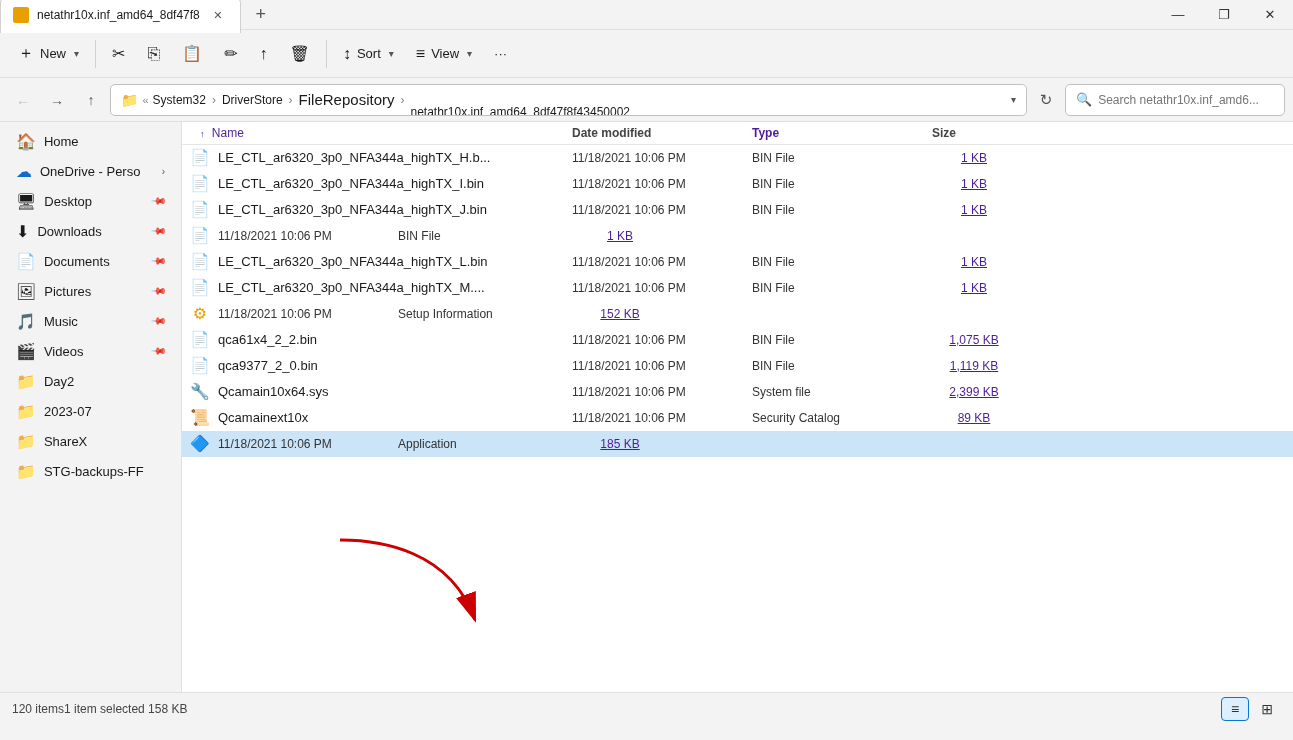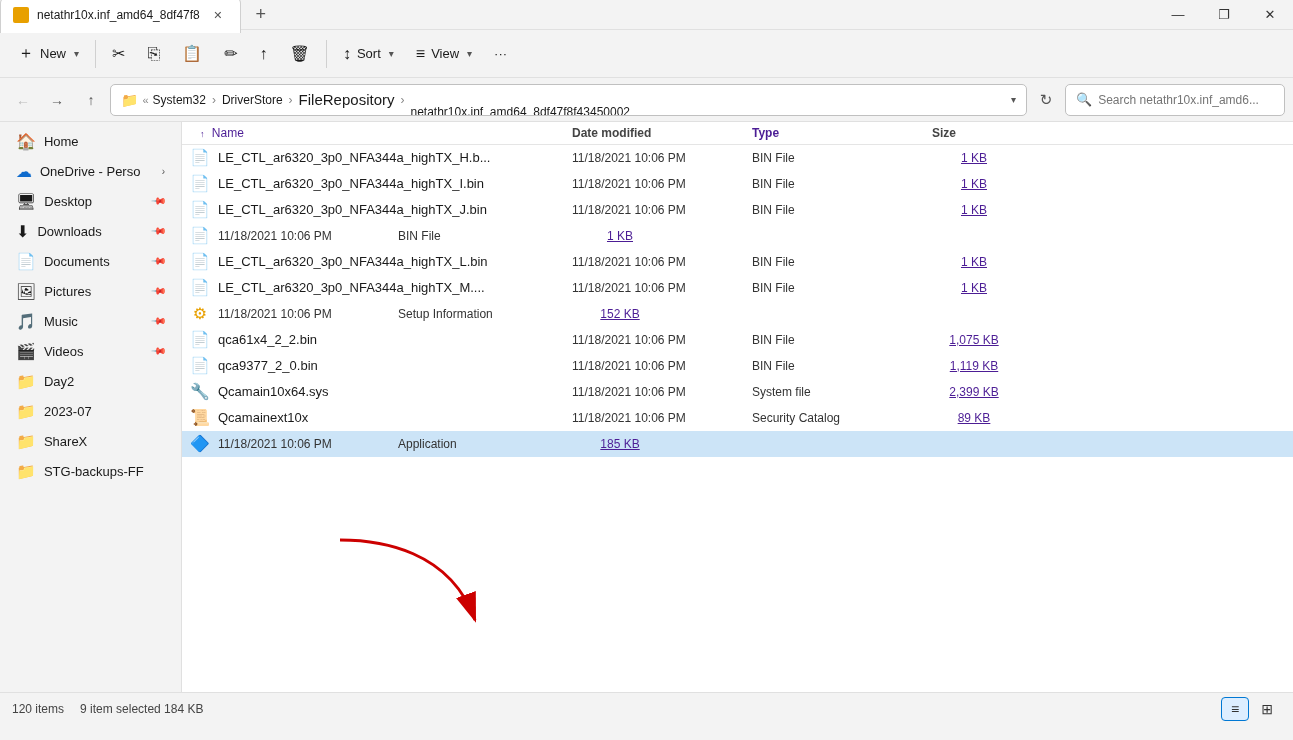--- a/index.html
+++ b/index.html
@@ -113,21 +113,20 @@
     .file-icon { width: 36px; display: flex; align-items: center; justify-content: center; font-size: 16px; flex-shrink: 0; }
     .file-name { width: 354px; font-size: 13px; white-space: nowrap; overflow: hidden; text-overflow: ellipsis; }
     .file-date { width: 180px; font-size: 12px; color: #333; }
     .file-type { width: 180px; font-size: 12px; color: #333; }
     .file-size { width: 100px; font-size: 12px; color: #4c1d95; text-align: center; padding-right: 16px; text-decoration: underline; }
 
     
     .status-bar {
       display: flex; align-items: center; background: #f3f3f3; height: 32px;
       padding: 0 12px; border-top: 1px solid #e0e0e0; font-size: 12px; color: #444;
-      gap: 16px;
     }
     .status-right { margin-left: auto; display: flex; gap: 4px; }
     .view-btn {
       width: 28px; height: 24px; border-radius: 4px; display: flex; align-items: center;
       justify-content: center; cursor: pointer; font-size: 14px; color: #333;
       border: none; background: transparent;
     }
     .view-btn.active { background: #ddeeff; border: 1px solid #0078d4; }
 
     
@@ -369,21 +368,21 @@
     <div class="file-date">11/18/2021 10:06 PM</div>
     <div class="file-type">Application</div>
     <div class="file-size">185 KB</div>
   </div>
       </div>
   </div>
 </div>
 
 <div class="status-bar">
   <span>120 items</span>
-  <span>9 item selected  184 KB</span>
+  <span>1 item selected  158 KB</span>
   <div class="status-right">
     <button class="view-btn active">≡</button>
     <button class="view-btn">⊞</button>
   </div>
 </div>
 
 <svg width="180" height="120" style="position: fixed; pointer-events: none; z-index: 100; left: 320px; top: 530px;">
     <defs>
       <marker id="arrowhead" markerWidth="10" markerHeight="7" refX="9" refY="3.5" orient="auto">
         <polygon points="0 0, 10 3.5, 0 7" fill="#cc0000"></polygon>

